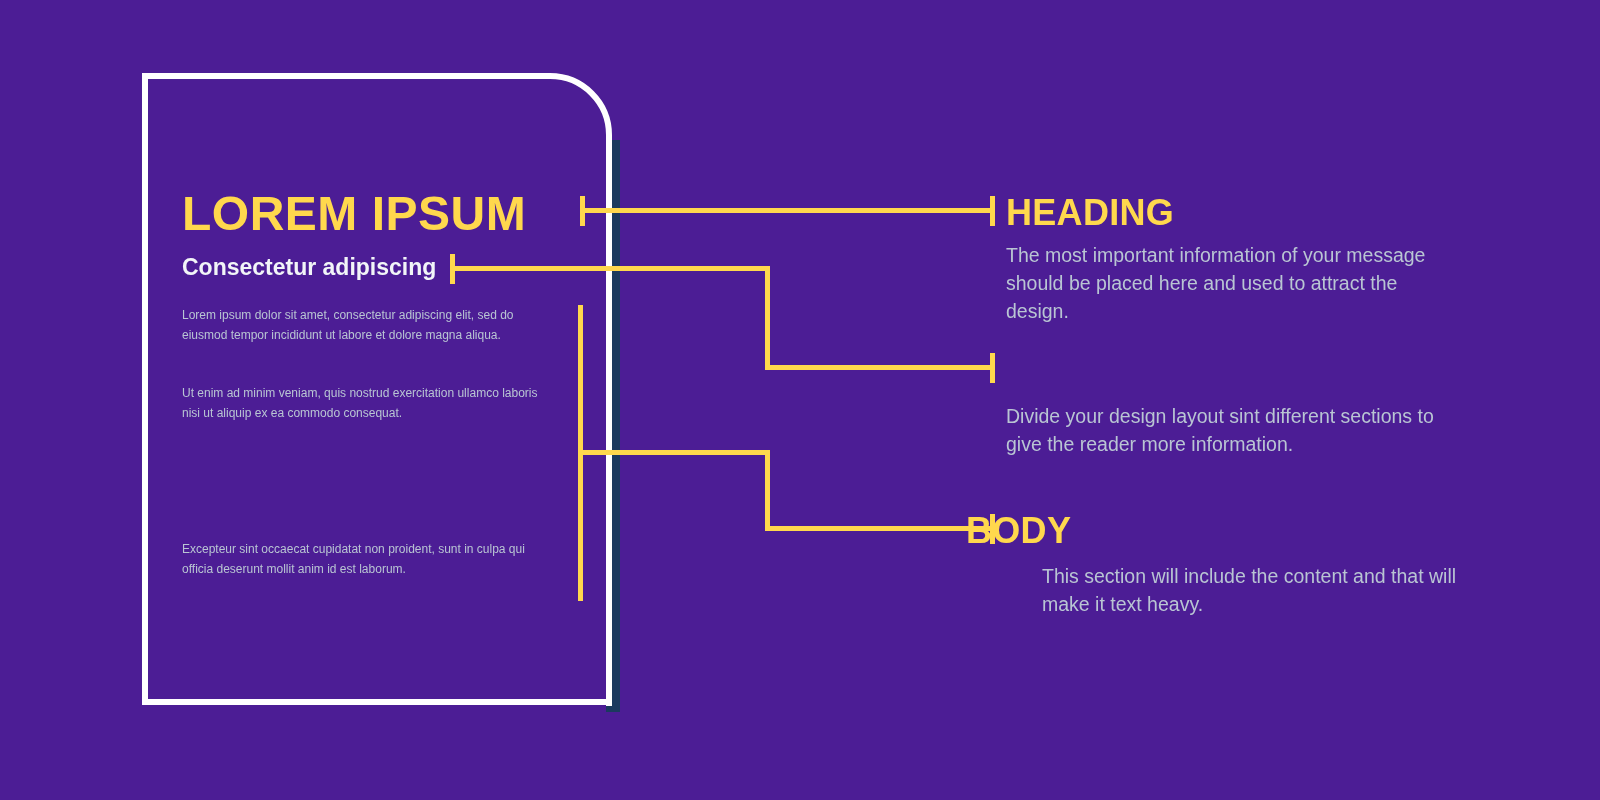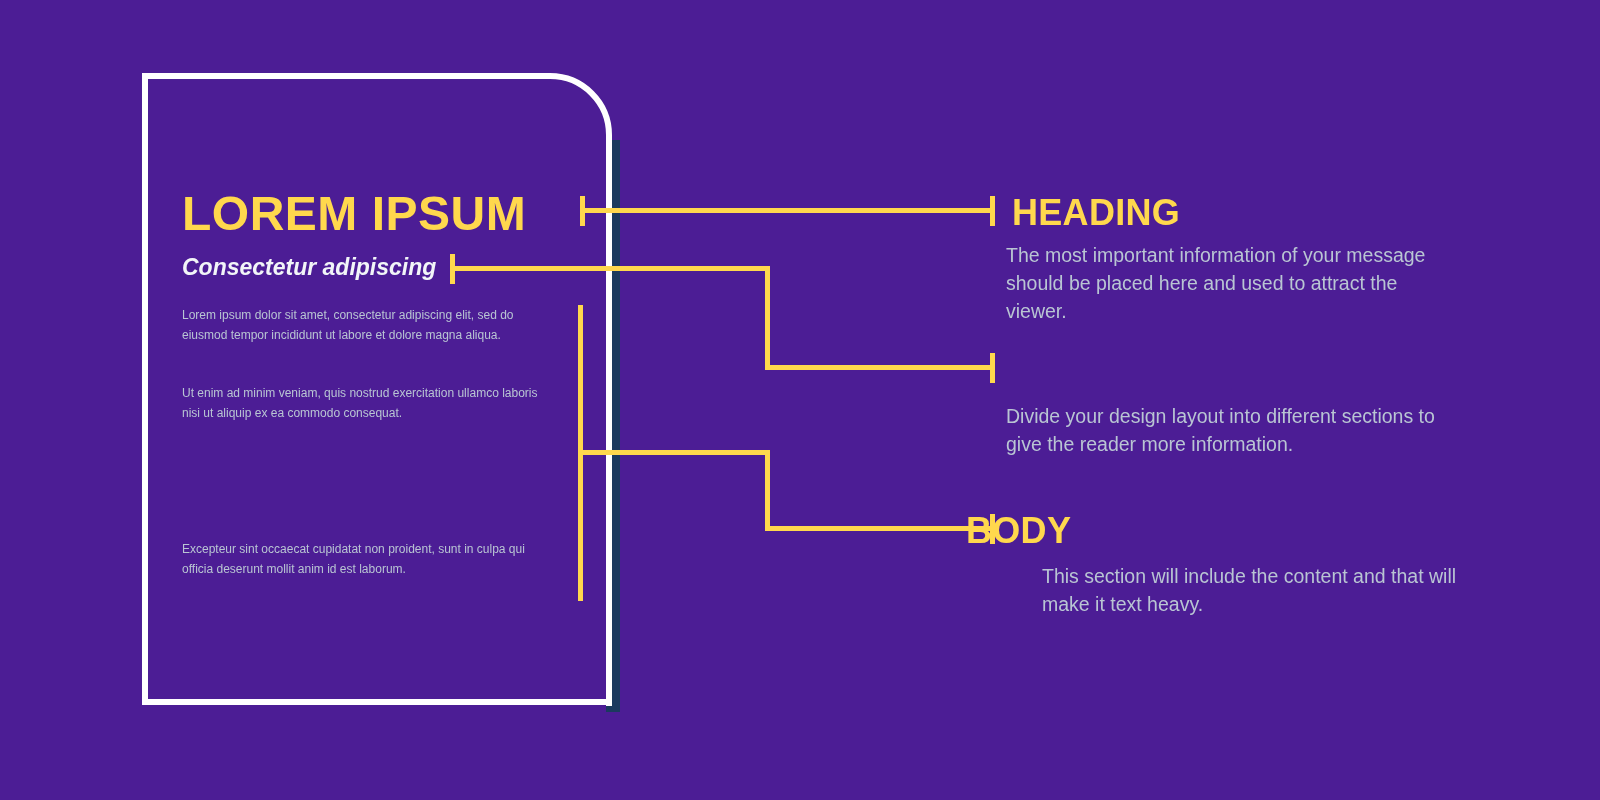--- a/index.html
+++ b/index.html
@@ -56,21 +56,20 @@
     letter-spacing: 0.5px;
     color: #ffd84d;
     white-space: nowrap;
   }
   .subtitle {
     position: absolute;
     left: 182px;
     top: 254px;
     font-size: 23px;
     font-weight: bold;
-    font-style: italic;
     color: #f2f5f8;
     white-space: nowrap;
   }
   .para {
     position: absolute;
     left: 182px;
     width: 360px;
     font-size: 12px;
     line-height: 19.5px;
     color: #b9c5d3;
@@ -89,21 +88,21 @@
     color: #ffd84d;
     white-space: nowrap;
   }
   .r-desc {
     position: absolute;
     width: 440px;
     font-size: 19.5px;
     line-height: 28px;
     color: #b9c5d3;
   }
-  .h1 { left: 1006px; top: 192px; margin-left: 6px; }
+  .h1 { left: 1006px; top: 192px; }
   .d1 { left: 1006px; top: 241px; }
   .h2 { left: 1006px; top: 348px; }
   .d2 { left: 1006px; top: 402px; }
   .h3 { left: 966px; top: 510px; }
   .d3 { left: 1006px; top: 562px; margin-left: 36px; }
 
   
   .conn {
     position: absolute;
     background: #ffd84d;
@@ -138,20 +137,20 @@
   <div class="conn hline" style="left:765px; top:365px; width:229px;"></div>
   <div class="conn cap" style="left:990px; top:353px;"></div>
 
   <div class="conn vline" style="left:578px; top:305px; height:296px;"></div>
   <div class="conn hline" style="left:578px; top:450px; width:192px;"></div>
   <div class="conn vline" style="left:765px; top:450px; height:78px;"></div>
   <div class="conn hline" style="left:765px; top:526px; width:229px;"></div>
   <div class="conn cap" style="left:990px; top:514px;"></div>
 
   <div class="r-heading h1">HEADING</div>
-  <div class="r-desc d1">The most important information of your message should be placed here and used to attract the viewer.</div>
+  <div class="r-desc d1">The most important information of your message should be placed here and used to attract the design.</div>
 
-  <div class="r-desc d2">Divide your design layout into different sections to give the reader more information.</div>
+  <div class="r-desc d2">Divide your design layout sint different sections to give the reader more information.</div>
 
   <div class="r-heading h3">BODY</div>
   <div class="r-desc d3">This section will include the content and that will make it text heavy.</div>
 
 </div>
 
 </body></html>

